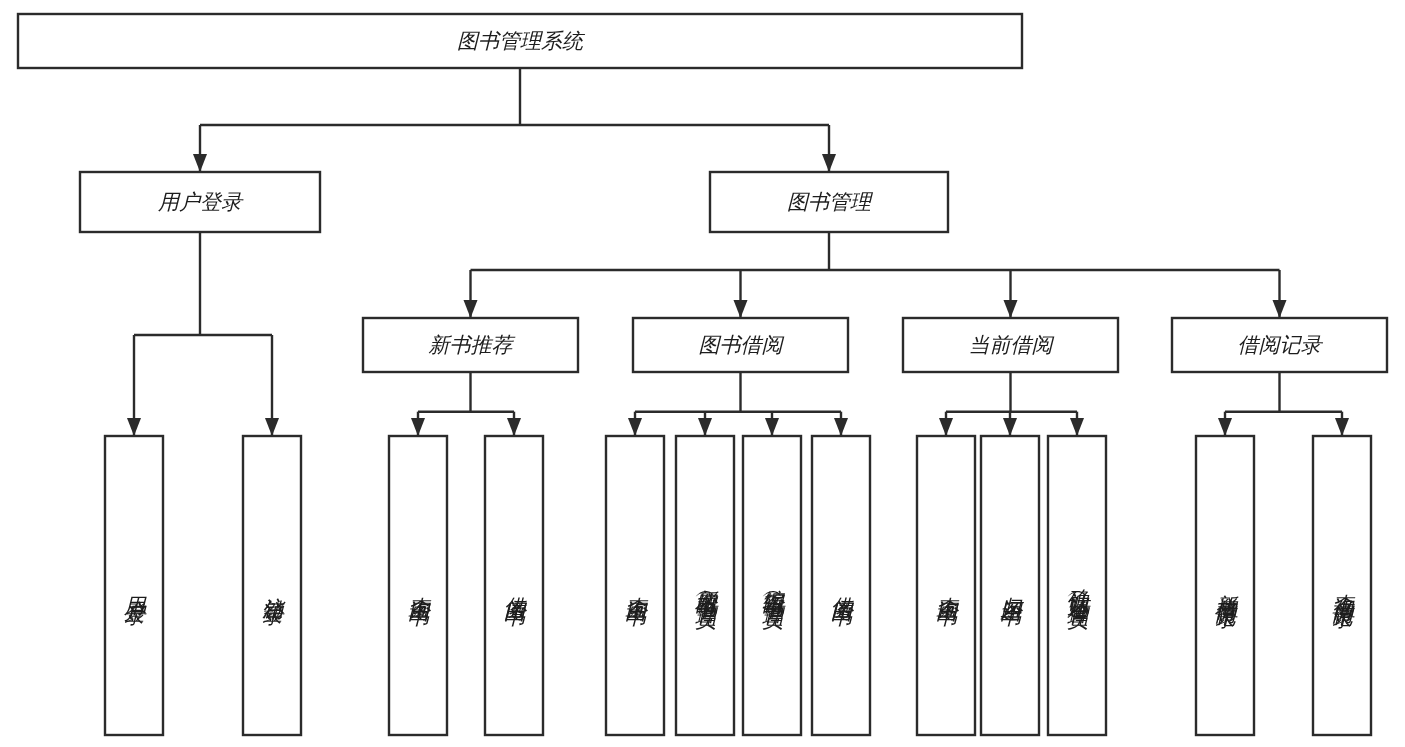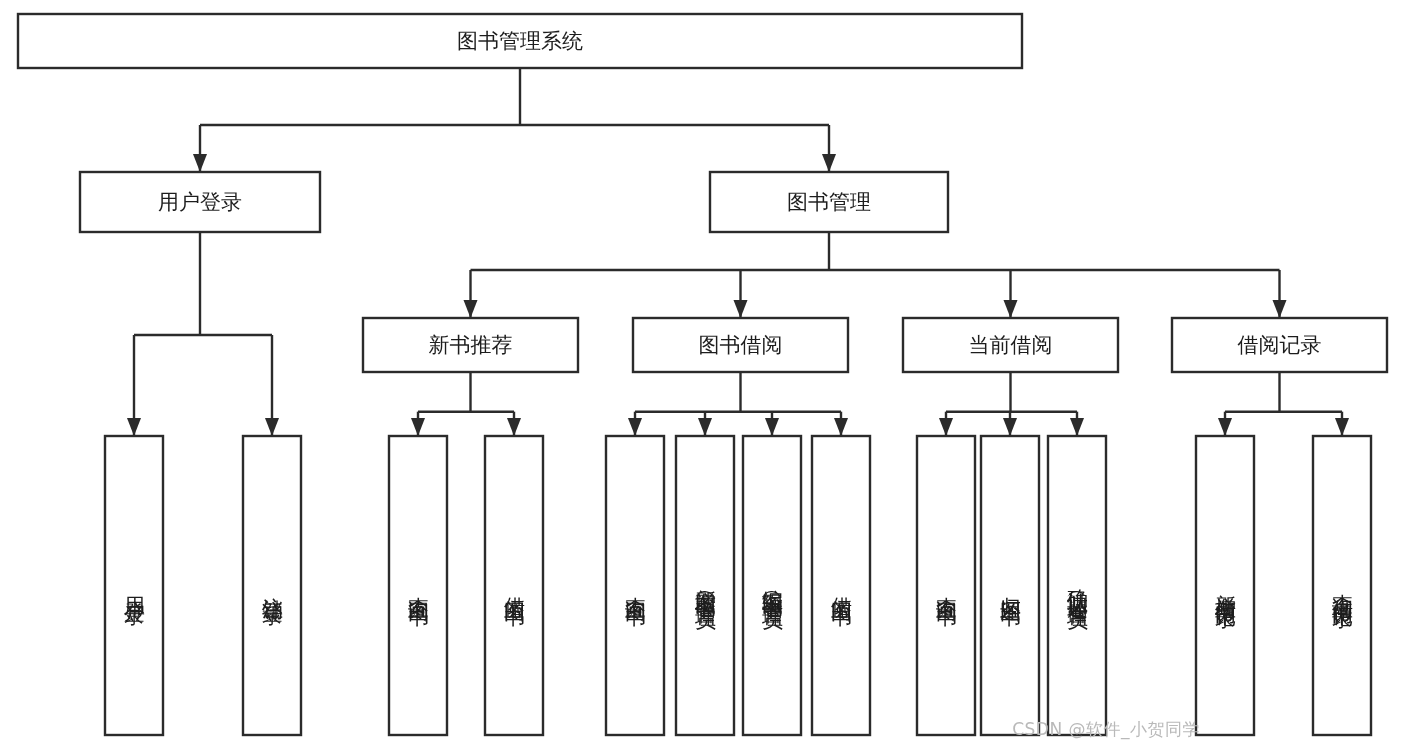--- a/index.html
+++ b/index.html
@@ -12,20 +12,21 @@
     width: 1405px;
     height: 747px;
     overflow: hidden;
     font-family: "DejaVu Sans", "Liberation Sans", sans-serif;
   }
   #diagram-root {
     position: relative;
     width: 1208px;
     height: 747px;
     background: #ffffff;
+    font-style: italic;
   }
   svg#tree-svg {
     position: absolute;
     left: 0;
     top: 0;
     width: 1405px;
     height: 747px;
     display: block;
   }
   .node-box {
@@ -208,14 +209,13 @@
         <span class="node-label-v">确认归还（管理员）</span>
       </div>
       <div class="vlabel-wrap" style="left: 1196px; top: 436px; width: 58px; height: 299px;">
         <span class="node-label-v">新增借阅记录</span>
       </div>
       <div class="vlabel-wrap" style="left: 1313px; top: 436px; width: 58px; height: 299px;">
         <span class="node-label-v">查询借阅记录</span>
       </div>
     </div>
 
-  <div id="watermark">CSDN @软件_小贺同学</div>
 </div>
 
 </body></html>

